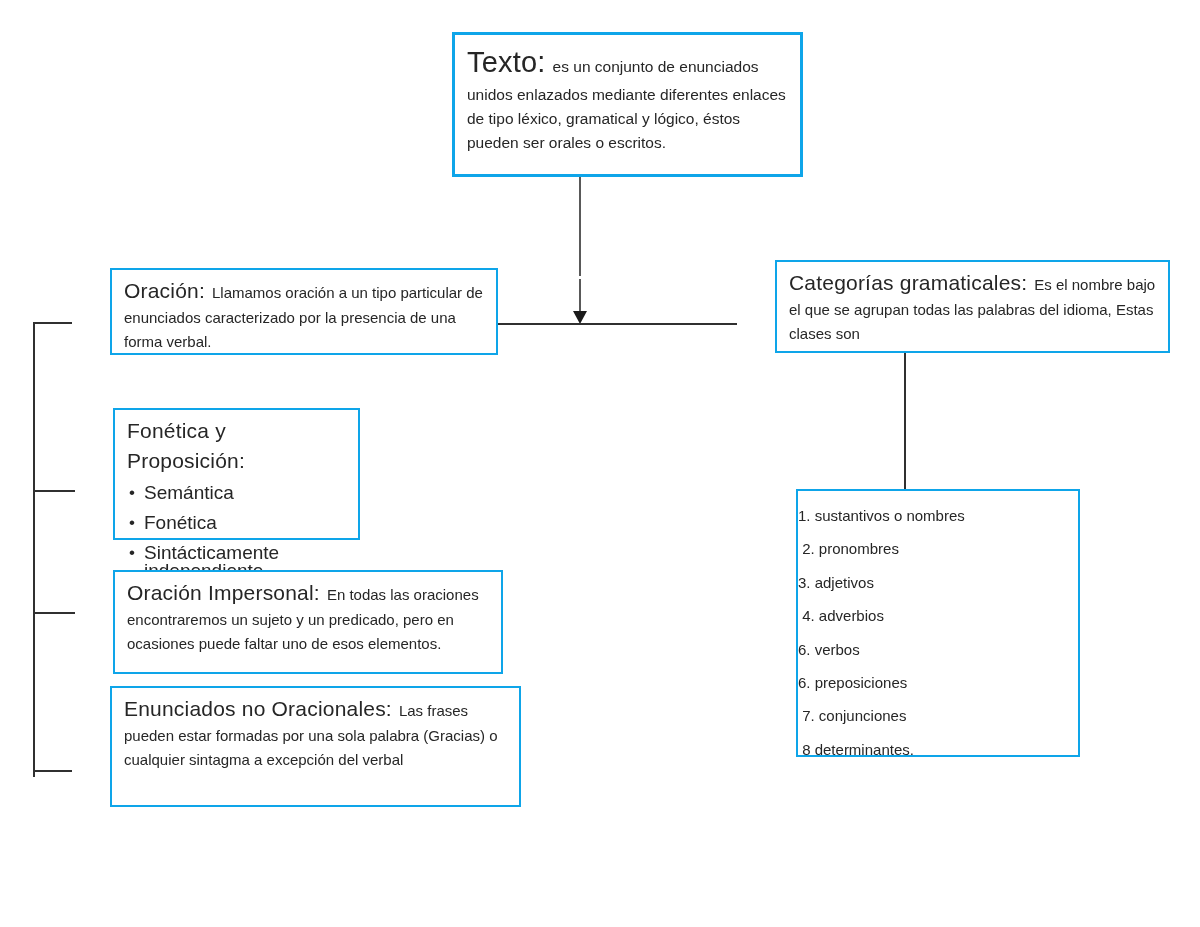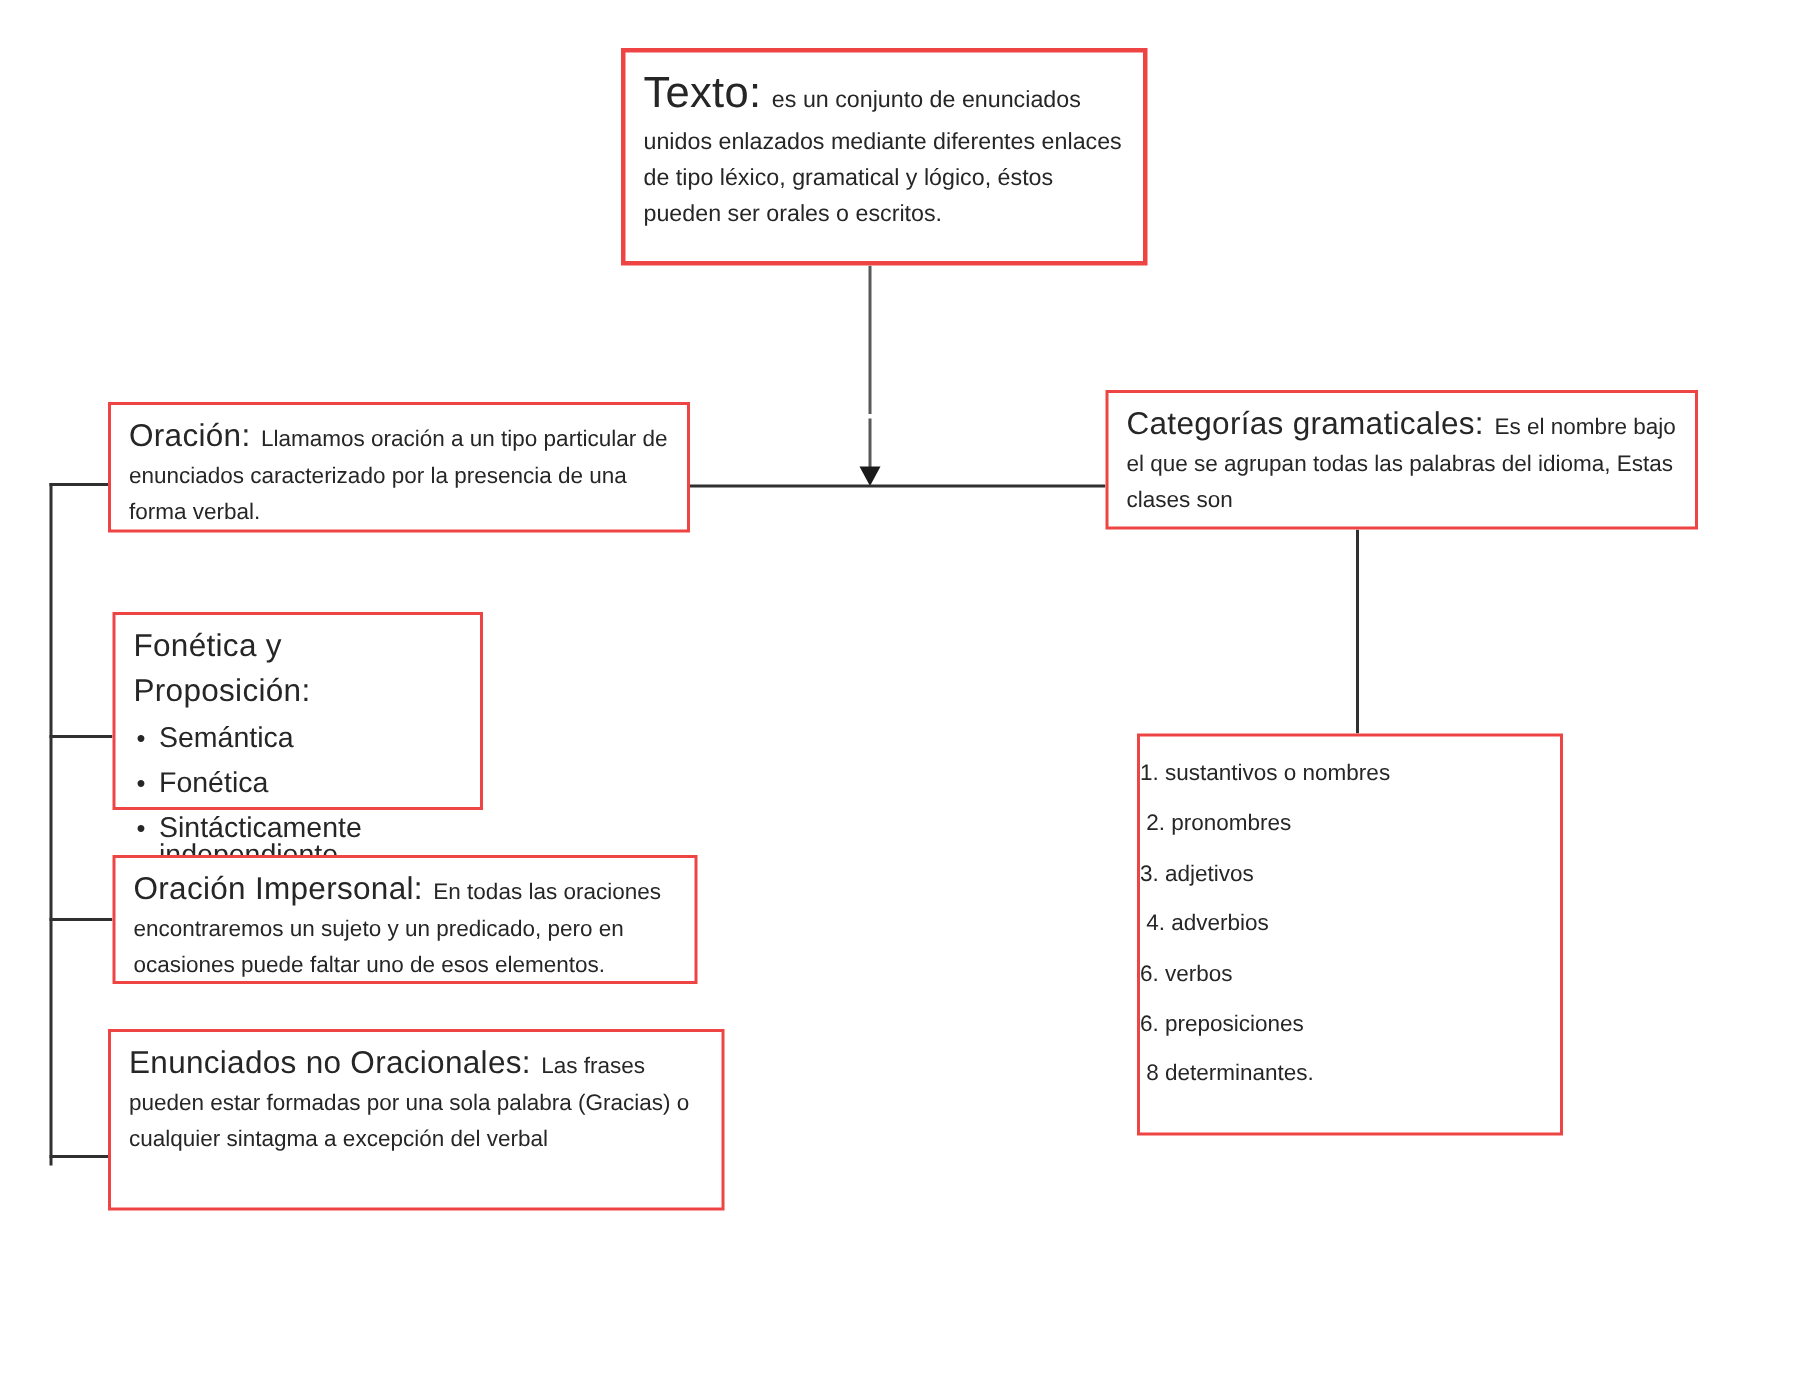--- a/index.html
+++ b/index.html
@@ -12,22 +12,23 @@
     position: relative;
     width: 1200px;
     height: 927px;
     background: #ffffff;
     overflow: hidden;
     color: #262626;
   }
   .gbox {
     position: absolute;
     box-sizing: border-box;
-    border: 2px solid #ef4444;
+    border: 2px solid #0ea5e9;
     background: #ffffff;
+    margin-left: 38px;
   }
   .gbox.thick { border-width: 3px; }
   .boxtext {
     margin: 0;
     padding: 6px 12px 0 12px;
     font-size: 15px;
     line-height: 24px;
     color: #262626;
   }
   .title {
@@ -120,37 +121,38 @@
     <p class="boxtext" style="padding-bottom:0;">
       <span class="title">Fonética y Proposición:</span>
     </p>
     <div class="bullets">
       <div class="bullet-item">Semántica</div>
       <div class="bullet-item">Fonética</div>
       <div class="bullet-item">Sintácticamente independiente</div>
     </div>
   </div>
 
-  <div class="gbox" style="left:75px; top:570px; width:390px; height:86px;">
+  <div class="gbox" style="left:75px; top:570px; width:390px; height:104px;">
     <p class="boxtext">
       <span class="title">Oración Impersonal:</span><span>En todas las oraciones encontraremos un sujeto y un predicado, pero en ocasiones puede faltar uno de esos elementos.</span>
     </p>
   </div>
 
   <div class="gbox" style="left:72px; top:686px; width:411px; height:121px;">
     <p class="boxtext">
       <span class="title">Enunciados no Oracionales:</span><span>Las frases pueden estar formadas por una sola palabra (Gracias) o cualquier sintagma a excepción del verbal</span>
     </p>
   </div>
 
   <div class="gbox" style="left:758px; top:489px; width:284px; height:268px;">
     <div class="cat-list">
       <div class="cat-item">1. sustantivos o nombres</div>
       <div class="cat-item"> 2. pronombres</div>
       <div class="cat-item">3. adjetivos</div>
       <div class="cat-item"> 4. adverbios</div>
       <div class="cat-item">6. verbos</div>
       <div class="cat-item">6. preposiciones</div>
+      <div class="cat-item"> 7. conjunciones</div>
       <div class="cat-item"> 8 determinantes.</div>
     </div>
   </div>
 
 </div>
 
 </body></html>

